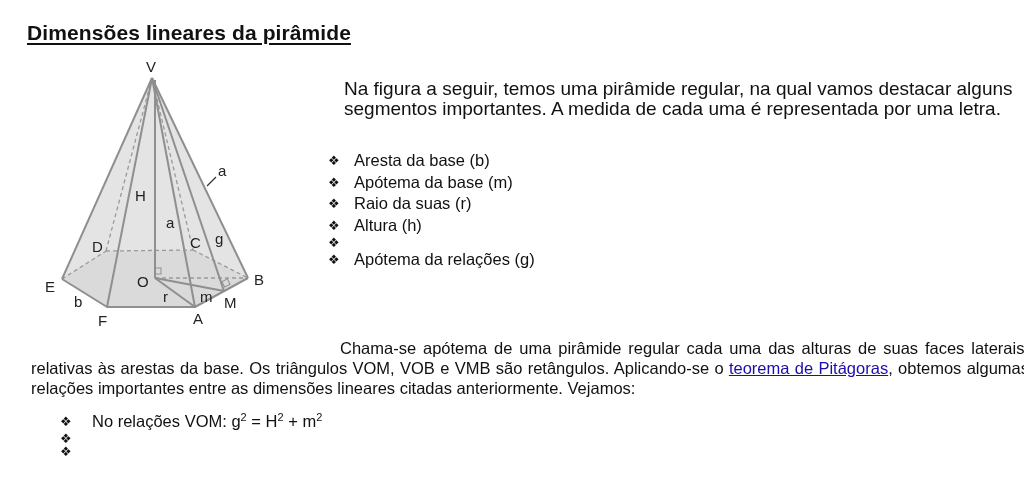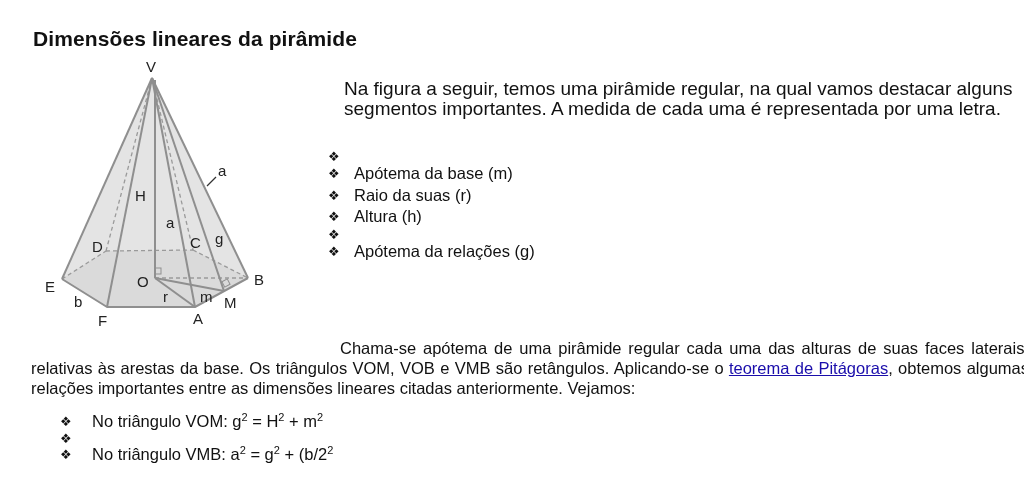--- a/index.html
+++ b/index.html
@@ -2,23 +2,23 @@
 <html><head>
 <meta charset="utf-8">
 <style>
   html, body { margin: 0; padding: 0; background: #ffffff; }
   body {
     width: 1024px; height: 496px; position: relative; overflow: hidden;
     font-family: "Liberation Sans", sans-serif; color: #111111;
   }
   .title {
     position: absolute; left: 19px; top: 13px;
-    font-size: 21px; font-weight: bold; 
+    font-size: 21px; font-weight: bold; text-decoration: underline;
     text-decoration-thickness: 2px; text-underline-offset: 3px;
-    margin: 14px; letter-spacing: 0.1px;
+    margin: 8px; letter-spacing: 0.1px;
   }
   .figure { position: absolute; left: 20px; top: 52px; width: 300px; height: 285px; }
   .intro {
     position: absolute; left: 328px; top: 63px; width: 690px;
     font-size: 19px; line-height: 20px; margin: 16px;
   }
   .measures {
     position: absolute; left: 328px; top: 150px; margin: 0; padding: 0; list-style: none;
     font-size: 16.5px; line-height: 21.5px;
   }
@@ -94,20 +94,21 @@
     <text x="98" y="326">F</text>
     <text x="193" y="324">A</text>
   </svg>
 </div>
 
 <p class="intro">Na figura a seguir, temos uma pirâmide regular, na qual vamos destacar alguns segmentos importantes. A medida de cada uma é representada por uma letra.</p>
 
 <ul class="measures">
   <li>
       <span class="bullet">❖</span>
+      <span>Aresta da base (b)</span>
     </li>
   <li>
       <span class="bullet">❖</span>
       <span>Apótema da base (m)</span>
     </li>
   <li>
       <span class="bullet">❖</span>
       <span>Raio da suas (r)</span>
     </li>
   <li>
@@ -121,22 +122,21 @@
       <span class="bullet">❖</span>
       <span>Apótema da relações (g)</span>
     </li>
 </ul>
 
 <p class="para"><span>Chama-se apótema de uma pirâmide regular cada uma das alturas de suas faces laterais, relativas às arestas da base. Os triângulos VOM, VOB e VMB são retângulos. Aplicando-se o </span><a href="#">teorema de Pitágoras</a><span>, obtemos algumas relações importantes entre as dimensões lineares citadas anteriormente. Vejamos:</span></p>
 
 <ul class="relations">
   <li>
       <span class="bullet">❖</span>
-      <span><span>No triângulo VOM: </span><span>g</span><sup>2</sup><span> = </span><span>H</span><sup>2</sup><span> + </span><span>m</span><sup>2</sup></span>
+      <span><span>No relações VOM: </span><span>g</span><sup>2</sup><span> = </span><span>H</span><sup>2</sup><span> + </span><span>m</span><sup>2</sup></span>
     </li>
   <li>
       <span class="bullet">❖</span>
     </li>
   <li>
       <span class="bullet">❖</span>
-      <span><span>No triângulo VMB: </span><span>a</span><sup>2</sup><span> = </span><span>g</span><sup>2</sup><span> + </span><span>(b/2</span><sup>2</sup></span>
     </li>
 </ul>
 
 </body></html>

